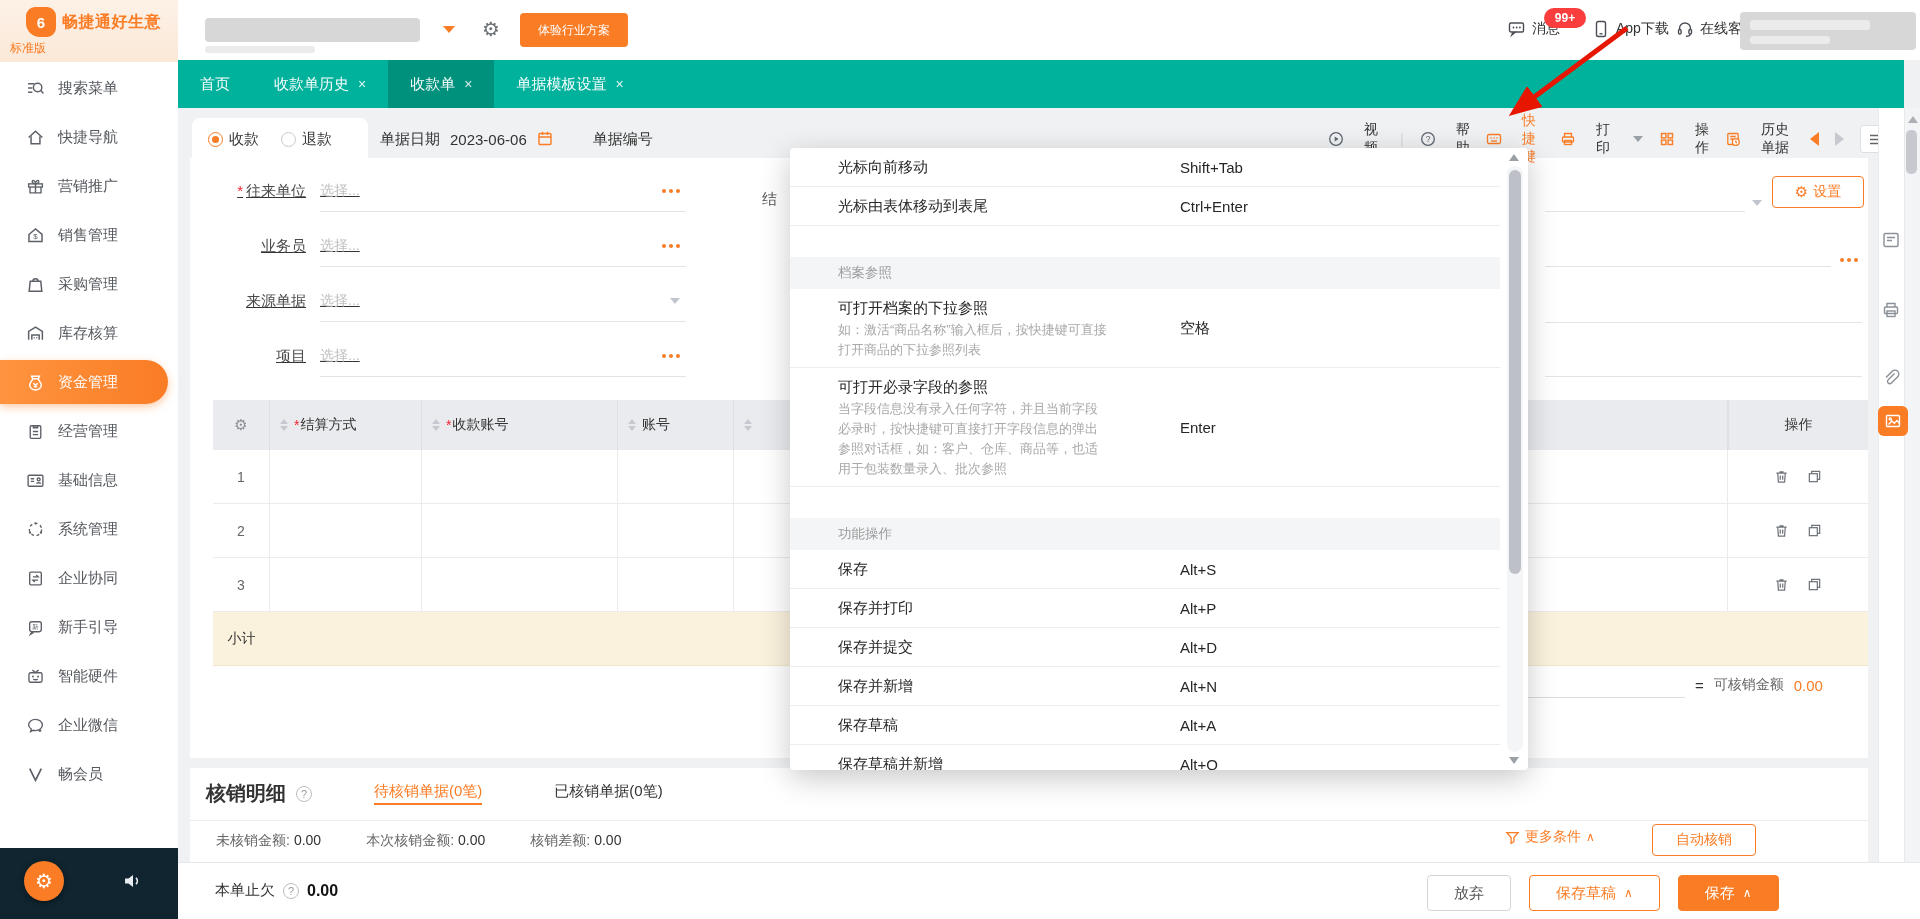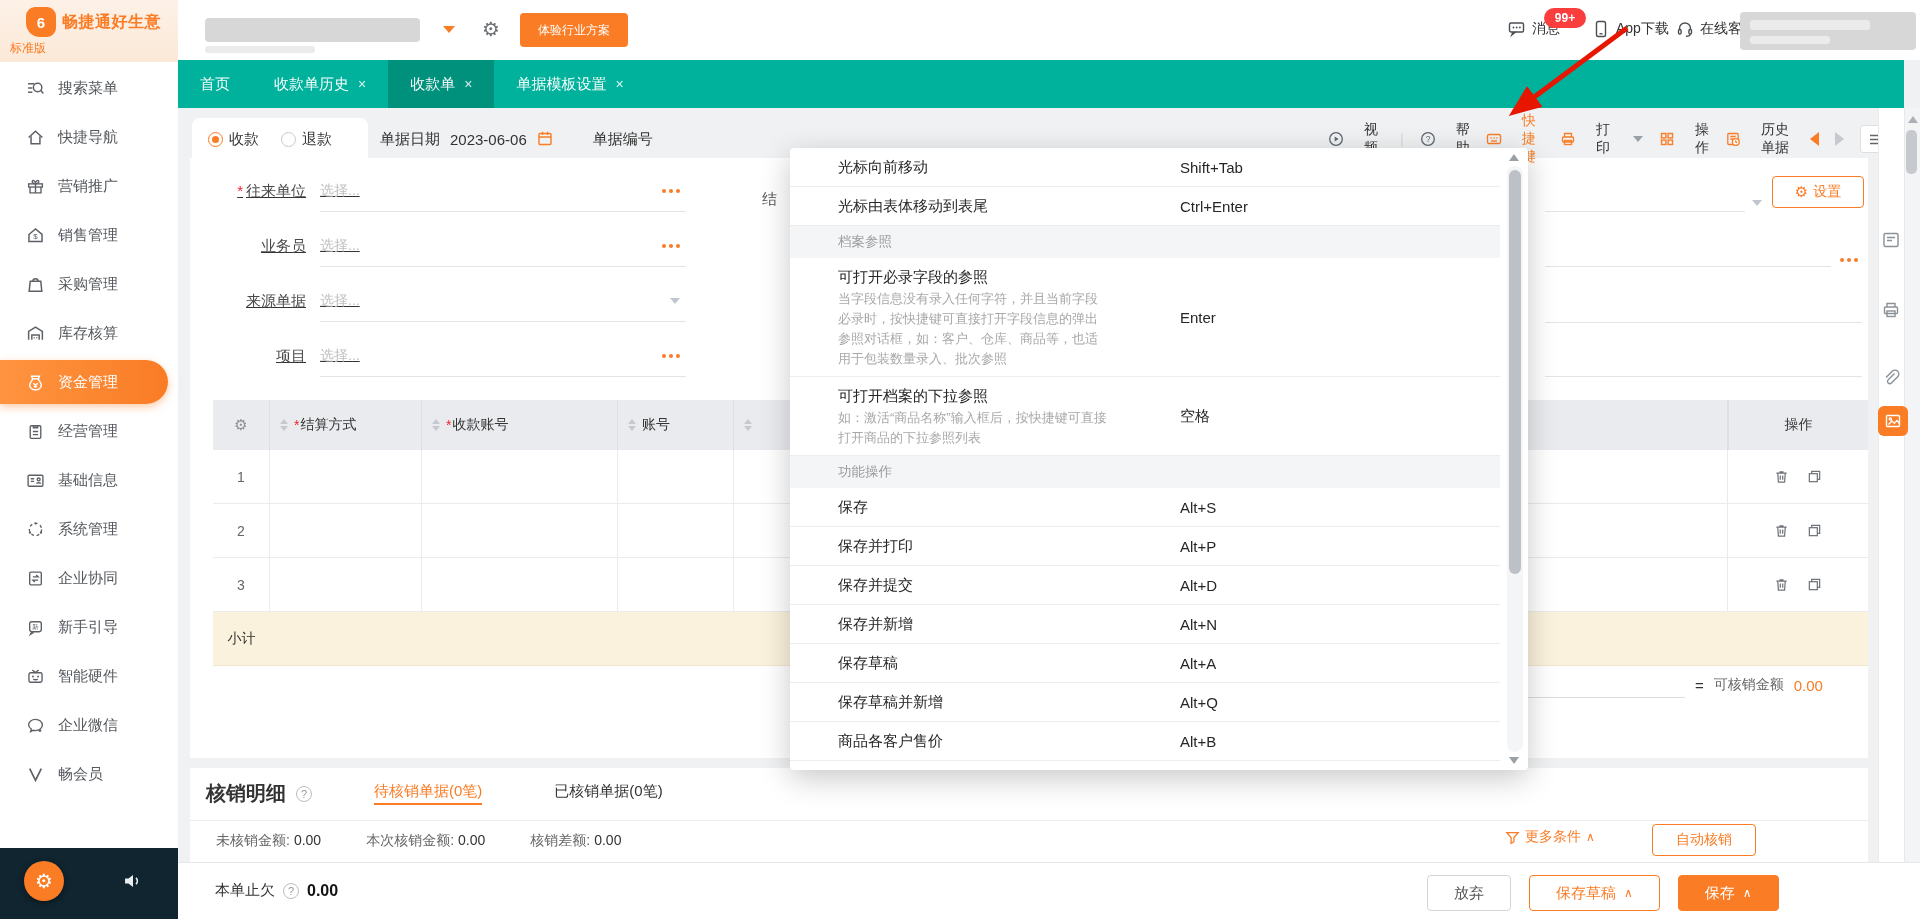--- a/index.html
+++ b/index.html
@@ -165,21 +165,21 @@
 
   
   #sc-panel { left:790px; top:148px; width:738px; height:622px; background:#fff; border-radius:4px;
     box-shadow:0 8px 30px rgba(0,0,0,.22); z-index:50; overflow:hidden; }
   #sc-rows { margin-right:28px; }
   .sc-row { display:flex; align-items:center; min-height:33px; border-bottom:1px solid #ededed; padding-left:48px; }
   .sc-row .tblock { flex:1; padding:7px 0; }
   .sc-title { font-size:15px; color:#262626; line-height:24px; }
   .sc-desc { font-size:13px; color:#a8a8a8; line-height:20px; max-width:272px; }
   .sc-key { width:330px; flex-shrink:0; font-size:15px; color:#262626; padding-left:10px; }
-  .sc-row.section { background:#f4f5f7; border-bottom:none; min-height:28px; }
+  .sc-row.section { background:#f4f5f7; border-bottom:none; min-height:28px;margin-top:31px; }
   .sc-row.section .sc-title { font-size:13.5px; color:#9b9b9b; line-height:18px; }
   #sc-track { position:absolute; right:5px; top:18px; bottom:18px; width:16px; background:#f4f5f6; border-radius:8px; }
   #sc-thumb { position:absolute; right:7px; top:22px; width:12px; height:404px; background:#bdc1c7; border-radius:6px; cursor:grab; }
   #sc-up { position:absolute; right:9px; top:6px; width:0; height:0; border-left:5px solid transparent; border-right:5px solid transparent; border-bottom:7px solid #9aa0a6; cursor:pointer; }
   #sc-down { position:absolute; right:9px; bottom:6px; width:0; height:0; border-left:5px solid transparent; border-right:5px solid transparent; border-top:7px solid #9aa0a6; cursor:pointer; }
 </style>
 </head>
 <body>
 
 <div id="sidebar" class="abs">
@@ -847,32 +847,32 @@
       <div class="sc-row section">
         <div class="tblock">
           <div class="sc-title">档案参照</div>
 
         </div>
 
       </div>
 
       <div class="sc-row">
         <div class="tblock">
+          <div class="sc-title">可打开档案的下拉参照</div>
+          <div class="sc-desc">如：激活“商品名称”输入框后，按快捷键可直接打开商品的下拉参照列表</div>
+        </div>
+        <div class="sc-key">空格</div>
+      </div>
+
+      <div class="sc-row">
+        <div class="tblock">
           <div class="sc-title">可打开必录字段的参照</div>
           <div class="sc-desc">当字段信息没有录入任何字符，并且当前字段必录时，按快捷键可直接打开字段信息的弹出参照对话框，如：客户、仓库、商品等，也适用于包装数量录入、批次参照</div>
         </div>
         <div class="sc-key">Enter</div>
-      </div>
-
-      <div class="sc-row">
-        <div class="tblock">
-          <div class="sc-title">可打开档案的下拉参照</div>
-          <div class="sc-desc">如：激活“商品名称”输入框后，按快捷键可直接打开商品的下拉参照列表</div>
-        </div>
-        <div class="sc-key">空格</div>
       </div>
 
       <div class="sc-row section">
         <div class="tblock">
           <div class="sc-title">功能操作</div>
 
         </div>
 
       </div>
 

